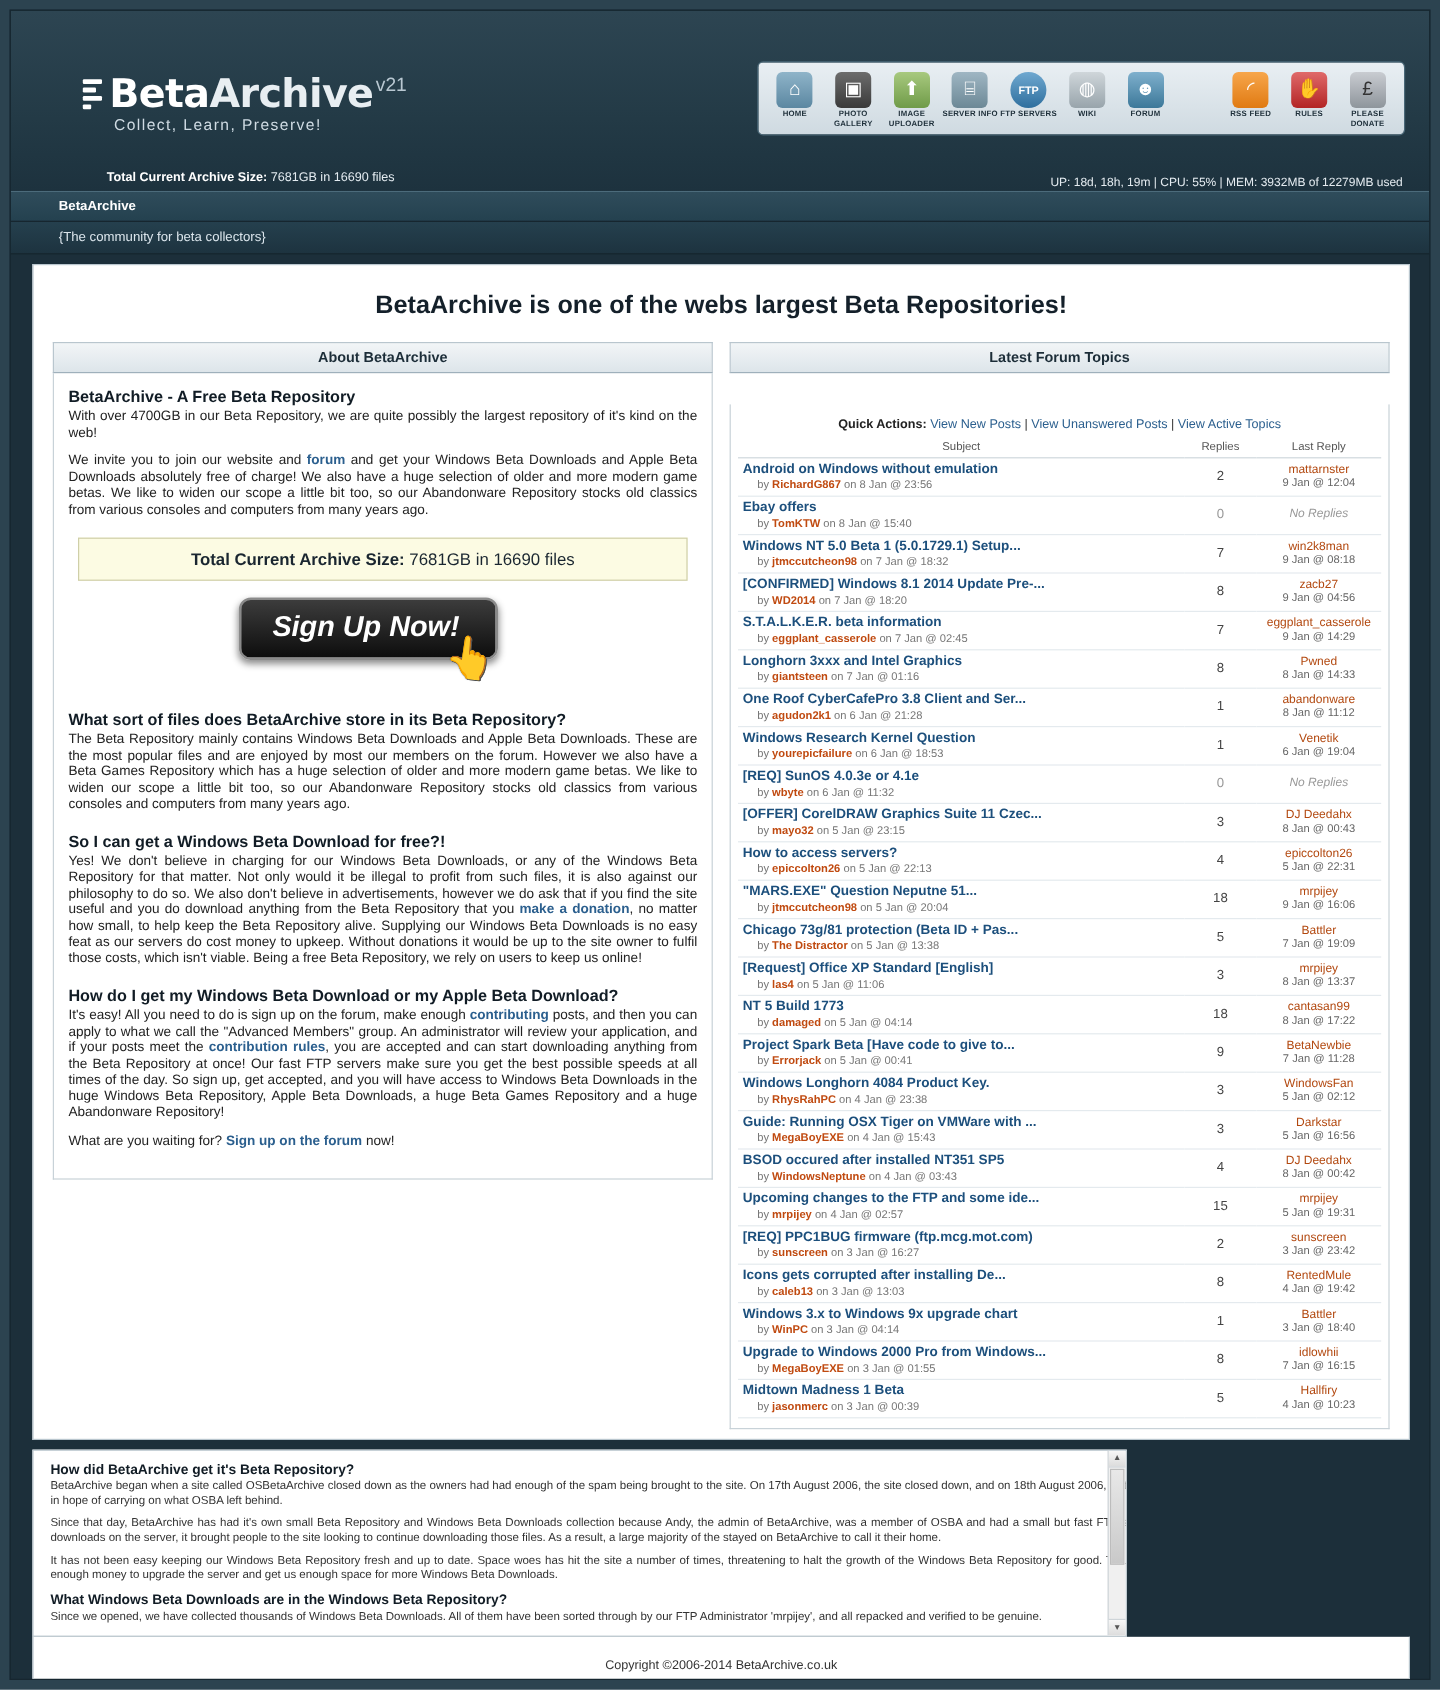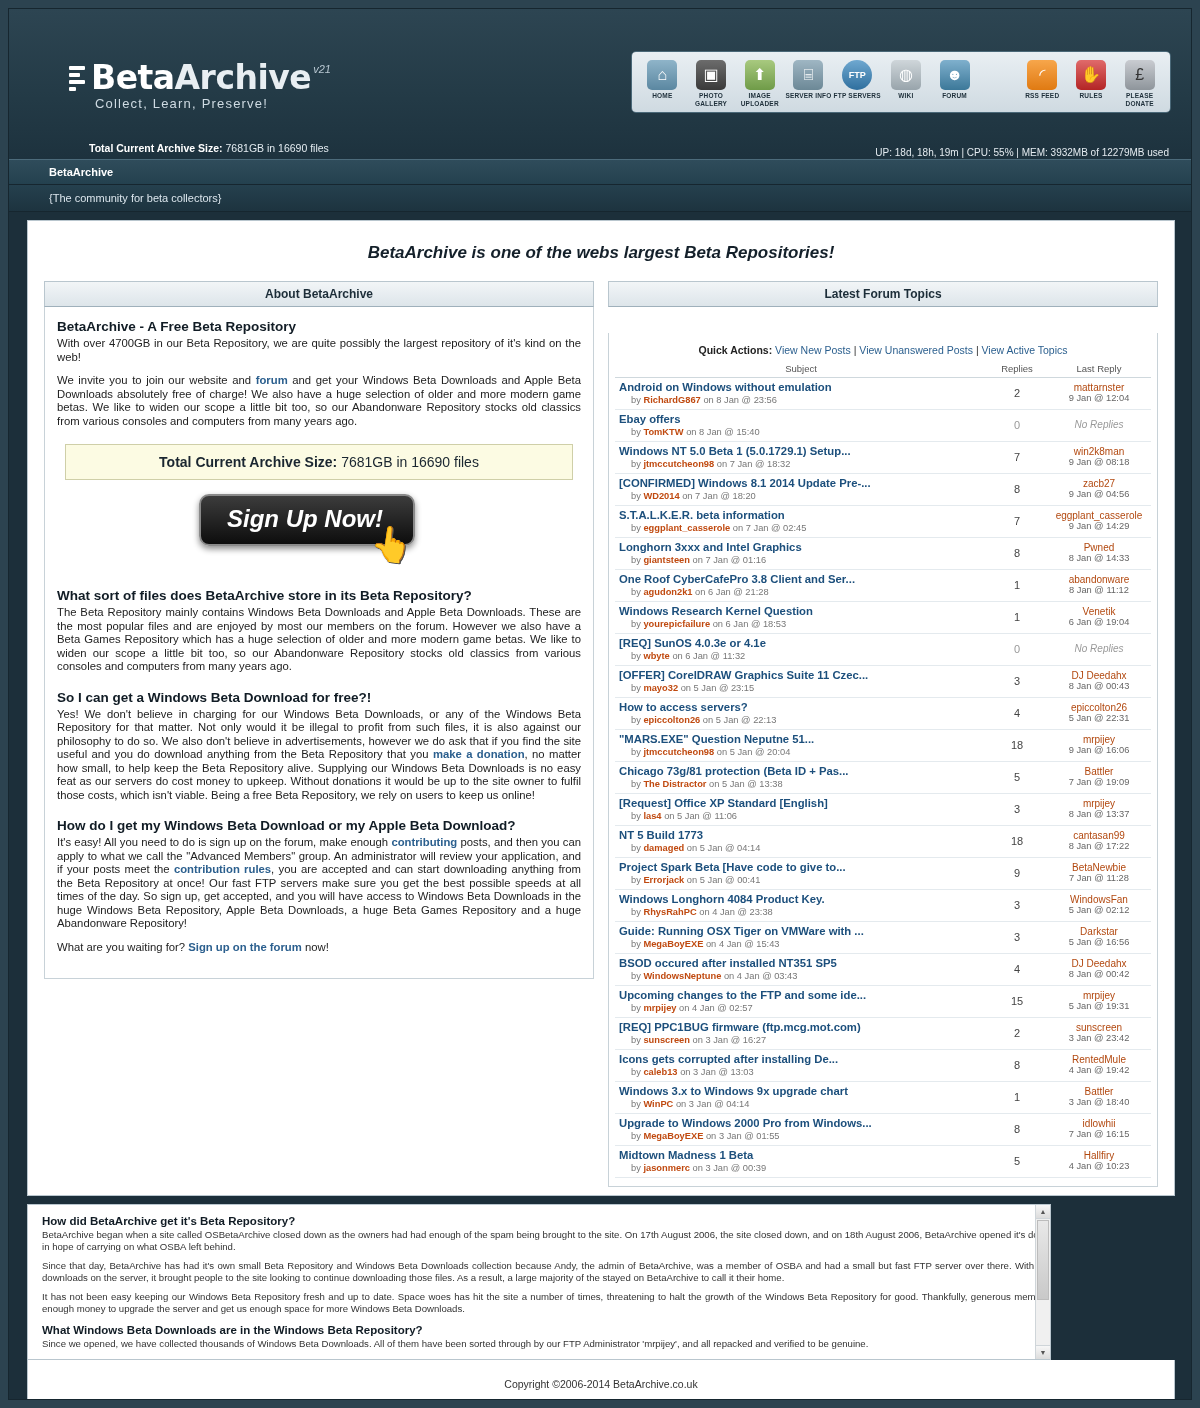--- a/index.html
+++ b/index.html
@@ -59,25 +59,24 @@
   .logo-text {
     font-size: 33px;
     font-weight: bold;
     letter-spacing: -0.5px;
     line-height: 33px;
     font-family: "DejaVu Sans", sans-serif;
   }
   .logo-text .beta { color: #ffffff; }
   .logo-text .archive { color: #e8eef2; }
   .logo-ver {
-    font-size: 11px;
+    font-size: 16px;
     color: #b9c8d2;
     margin-left: 2px;
     margin-top: 2px;
-    font-style: italic;
   }
   .logo-sub {
     font-size: 13px;
     color: #cfdbe3;
     letter-spacing: 1.2px;
     margin-left: 26px;
     margin-top: 2px;
     font-style: normal;
   }
   .archive-size-top {
@@ -175,22 +174,21 @@
 
   
   .content-card {
     margin: 8px 18px 0 18px;
     background: #fff;
     border: 1px solid #b9c6ce;
     width: 1148px;
   }
   .hero {
     text-align: center;
-    font-size: 17px;
-    font-style: italic;
+    font-size: 21px;
     font-weight: bold;
     color: #14202a;
     padding: 22px 0 18px 0;
     font-family: "Liberation Sans", sans-serif;
   }
   .cols {
     display: flex;
     padding: 0 16px 8px 16px;
     gap: 14px;
   }
@@ -336,21 +334,21 @@
     width: 104px;
     line-height: 11.5px;
   }
   .l-user { font-size: 10px; color: #b2480f; font-weight: normal; }
   .l-user.none { color: #999; font-style: italic; }
   .l-date { font-size: 9.3px; color: #666; }
 
   
   .bottom-panel {
     margin: 8px 18px 0 18px;
-    width: 1024px;
+    width: 912px;
     background: #fff;
     border: 1px solid #b9c6ce;
     position: relative;
     height: 156px;
     overflow: hidden;
   }
   .bp-inner {
     padding: 10px 14px 8px 14px;
     width: 1130px;
   }

